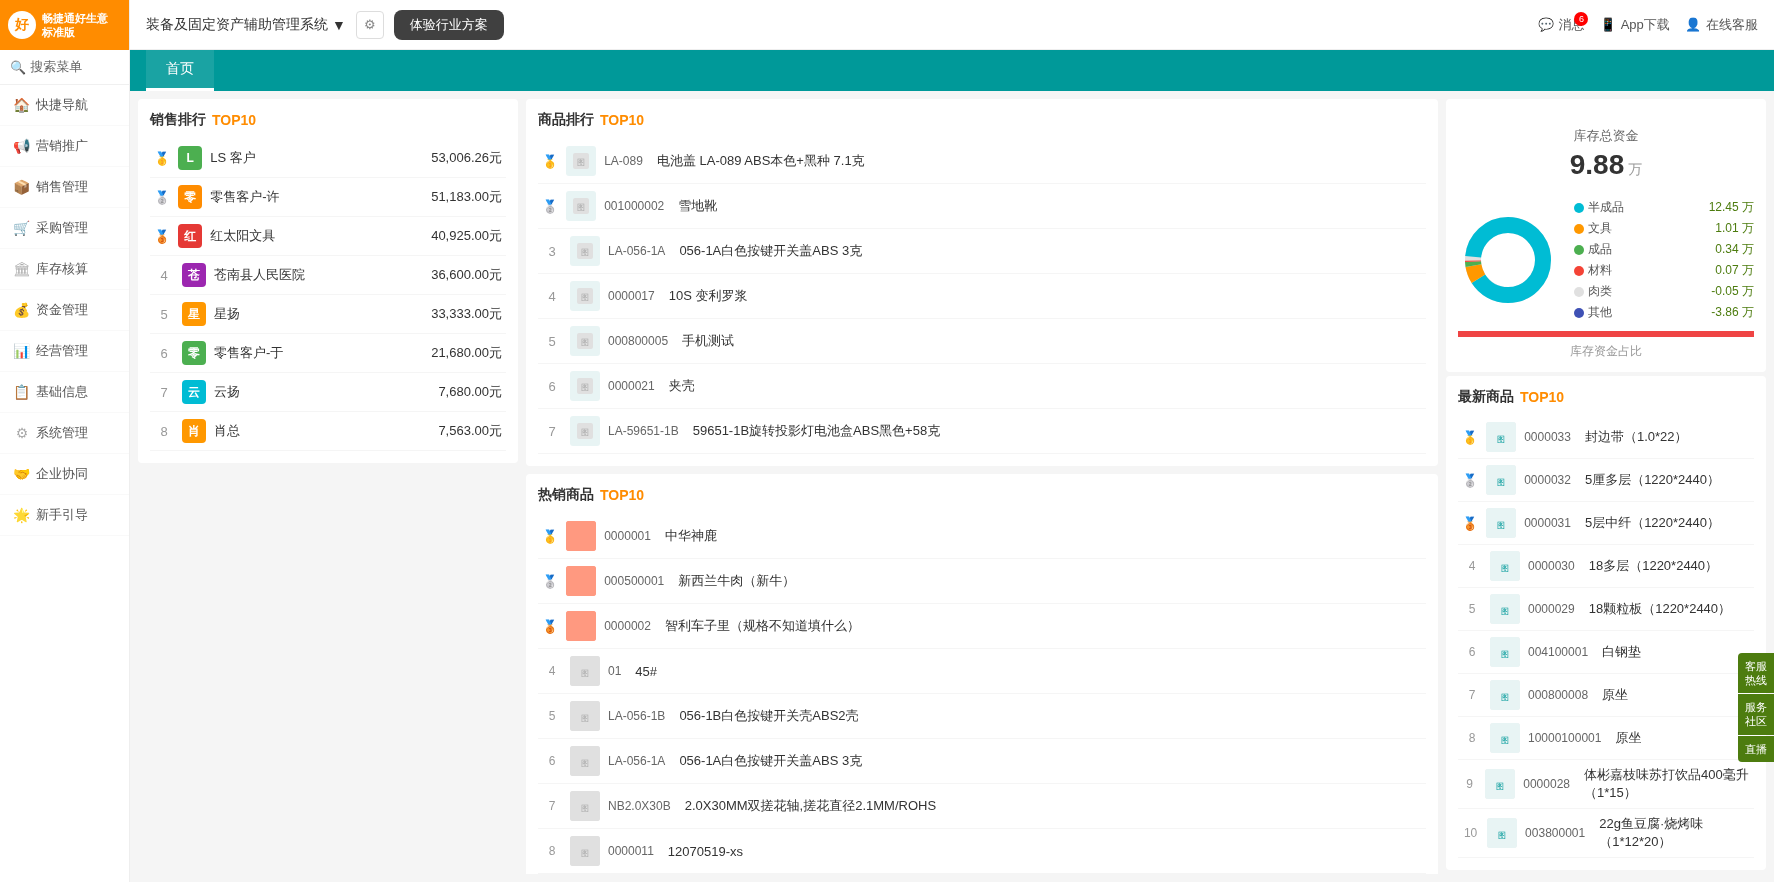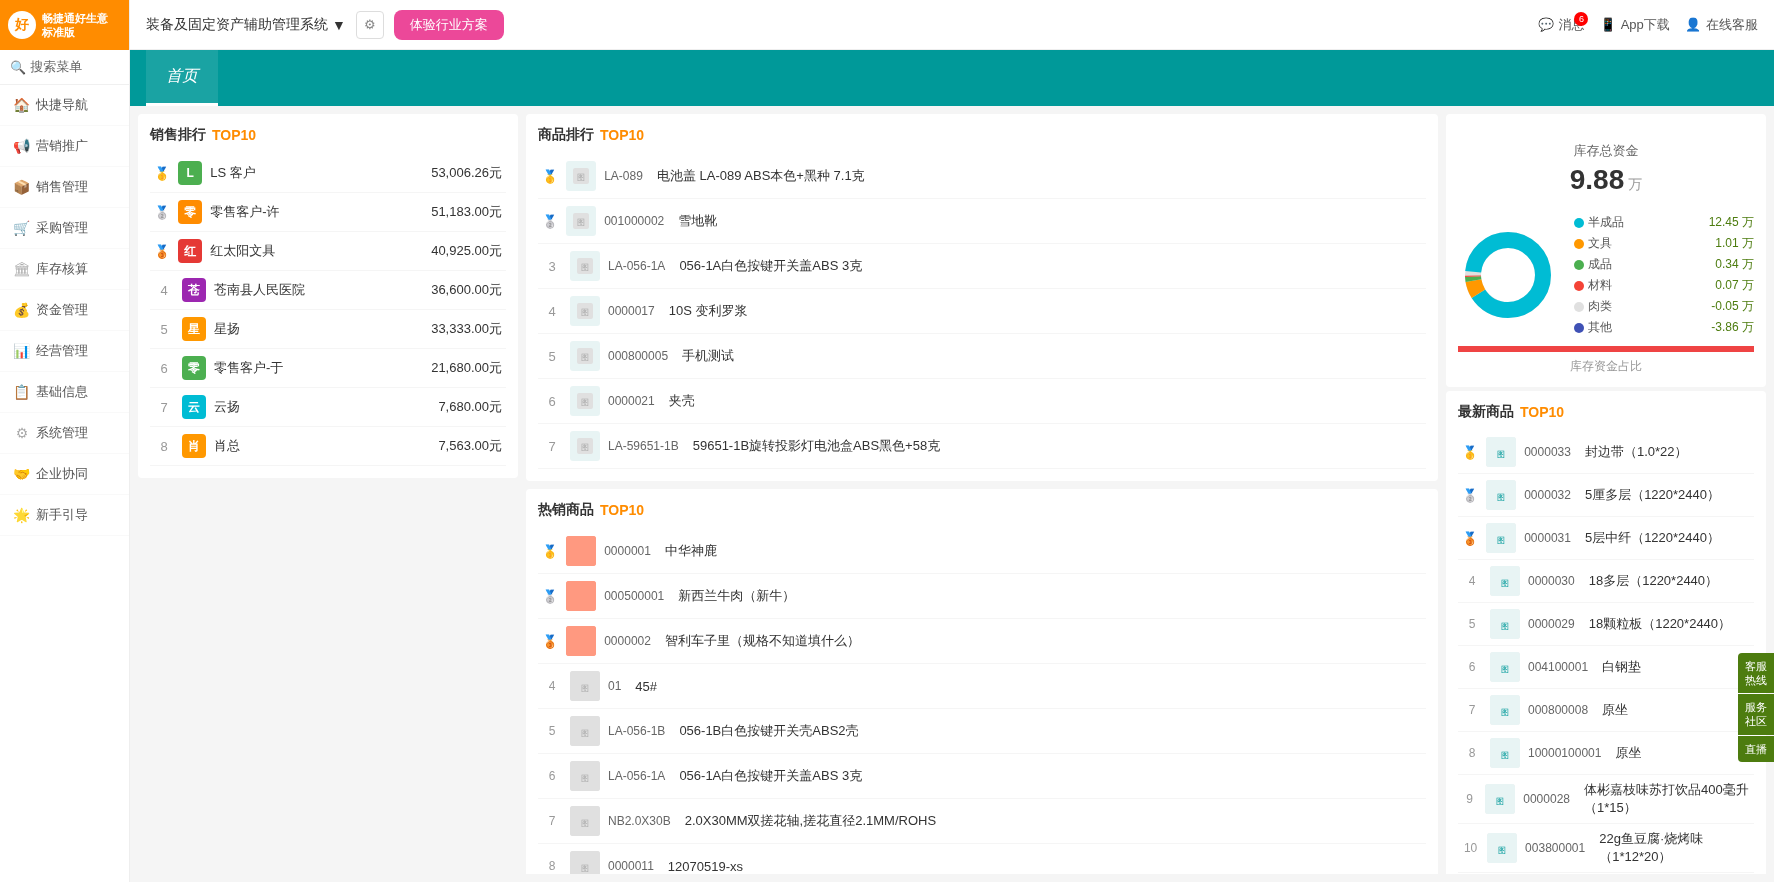--- a/index.html
+++ b/index.html
@@ -81,21 +81,21 @@
     }
     .topbar-settings {
       width: 28px; height: 28px;
       border: 1px solid #ddd;
       border-radius: 4px;
       display: flex; align-items: center; justify-content: center;
       cursor: pointer;
       color: #888;
     }
     .topbar-trial-btn {
-      background: #ec4899;
+      background: #404040;
       color: #fff;
       border: none;
       padding: 6px 16px;
       border-radius: 8px;
       cursor: pointer;
       font-size: 13px;
     }
     .topbar-right {
       display: flex; align-items: center; gap: 16px;
       color: #555; font-size: 13px;
@@ -116,26 +116,25 @@
       display: flex; align-items: center; justify-content: center;
     }
 
     
     .nav-tabs {
       background: #009999;
       display: flex;
       padding: 0 16px;
     }
     .nav-tab {
-      padding: 16px 20px;
+      padding: 10px 20px;
       color: rgba(255,255,255,0.8);
       cursor: pointer;
-      font-size: 16px;
+      font-size: 14px;
       border-bottom: 3px solid transparent;
-      font-style: italic;
     }
     .nav-tab.active {
       color: #fff;
       border-bottom: 3px solid #fff;
       background: rgba(255,255,255,0.1);
     }
 
     
     .content-area {
       flex: 1;

